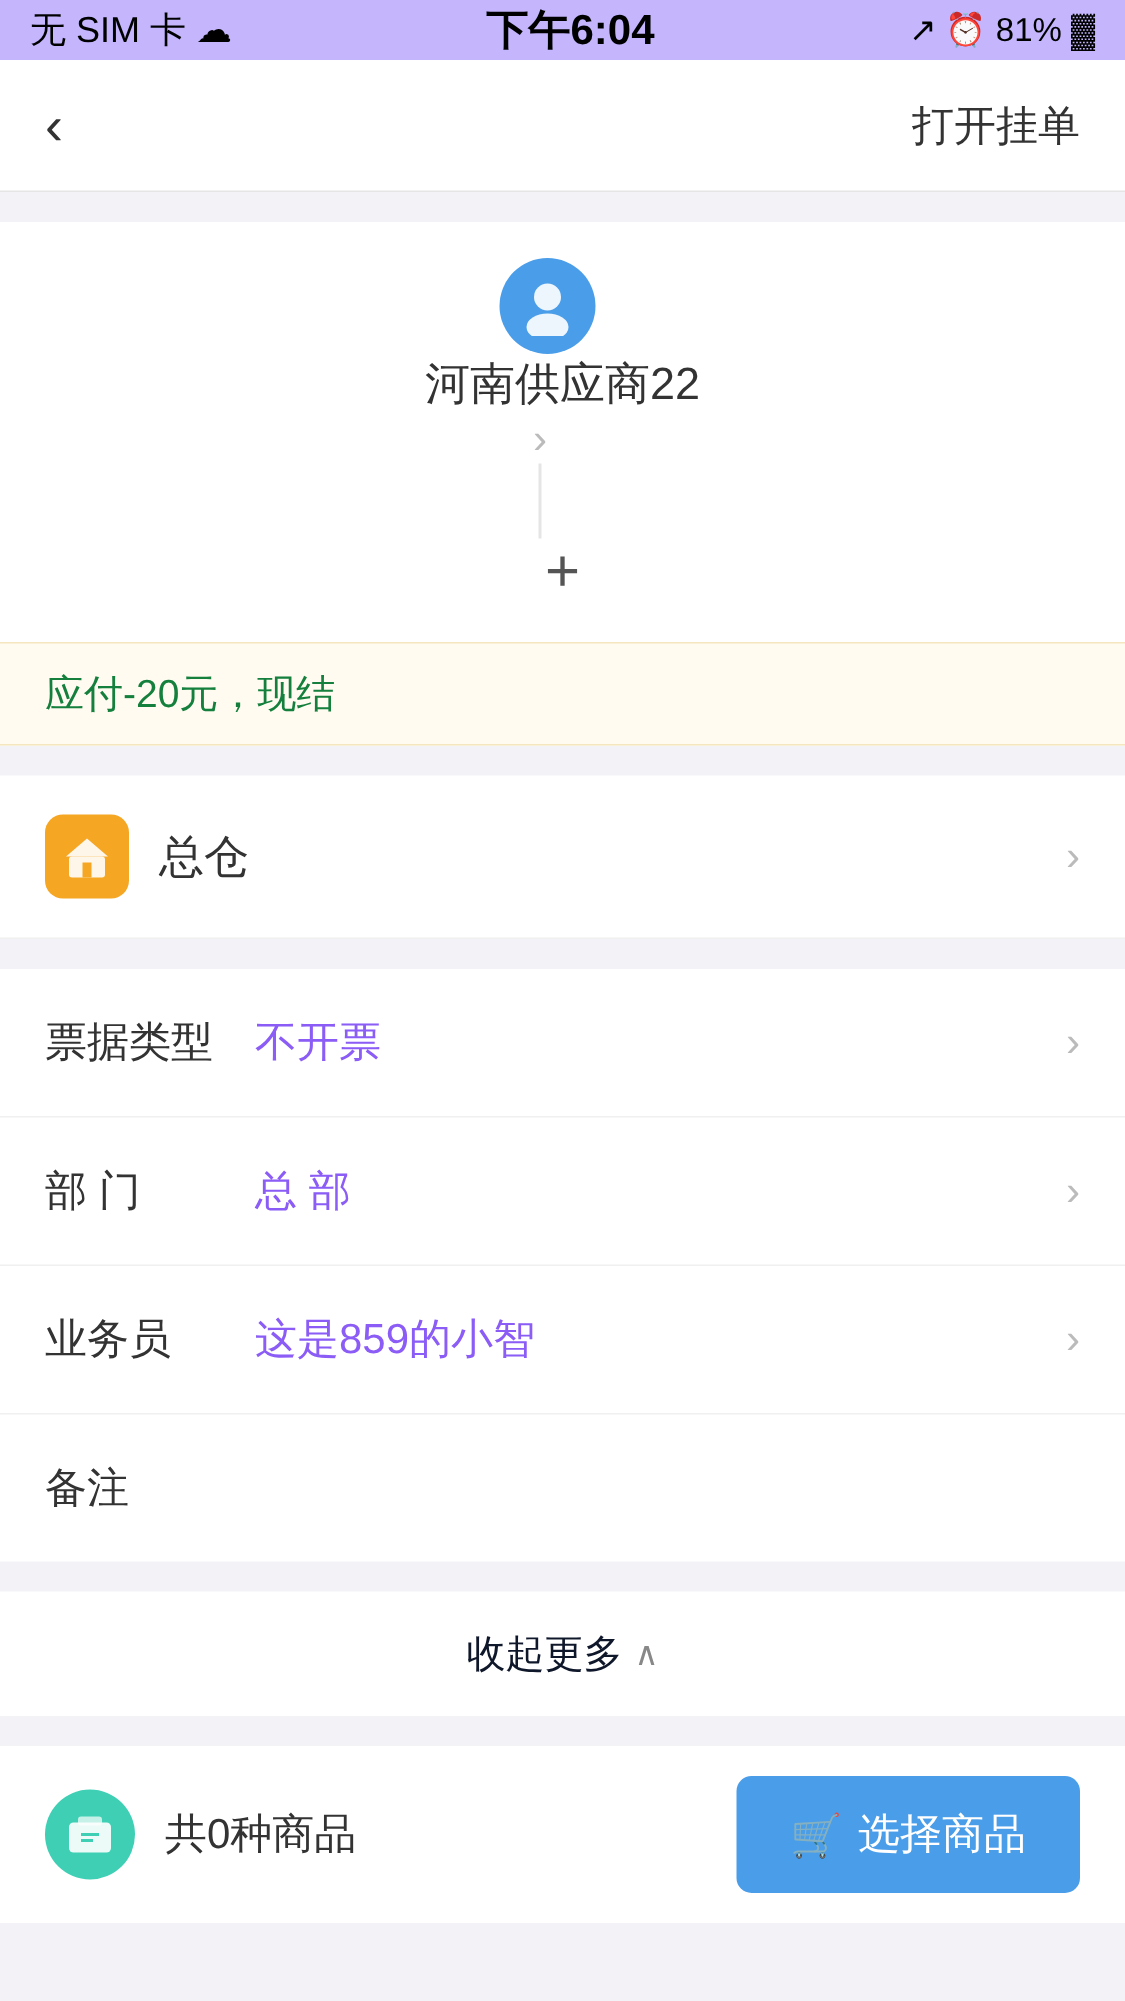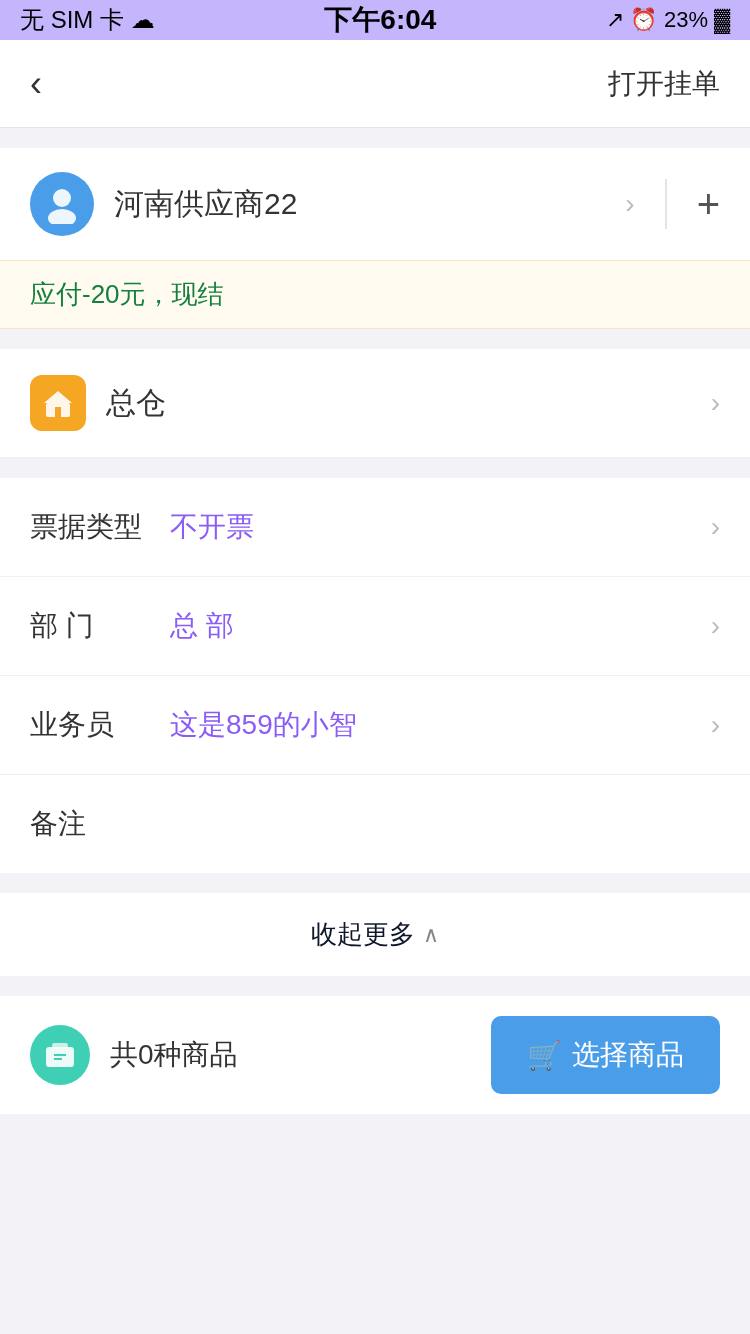--- a/index.html
+++ b/index.html
@@ -68,20 +68,21 @@
       background: #fff;
       margin: 0;
     }
 
     
     .supplier-row {
       display: flex;
       align-items: center;
       padding: 24px 30px;
       background: #fff;
+      flex-direction: column;
     }
     .supplier-avatar {
       width: 64px;
       height: 64px;
       border-radius: 50%;
       background: #4a9de8;
       display: flex;
       align-items: center;
       justify-content: center;
       margin-right: 20px;
@@ -255,21 +256,21 @@
 <body>
 
 <div class="status-bar">
   <div class="status-left">
     <span>无 SIM 卡 ☁</span>
   </div>
   <div class="status-center">下午6:04</div>
   <div class="status-right">
     <span>↗</span>
     <span>⏰</span>
-    <span>23%</span>
+    <span>81%</span>
     <span>▓</span>
   </div>
 </div>
 
 <div class="nav-bar">
   <div class="nav-back">‹</div>
   <div class="nav-right-btn">打开挂单</div>
 </div>
 
 <div class="section-gap"></div>

